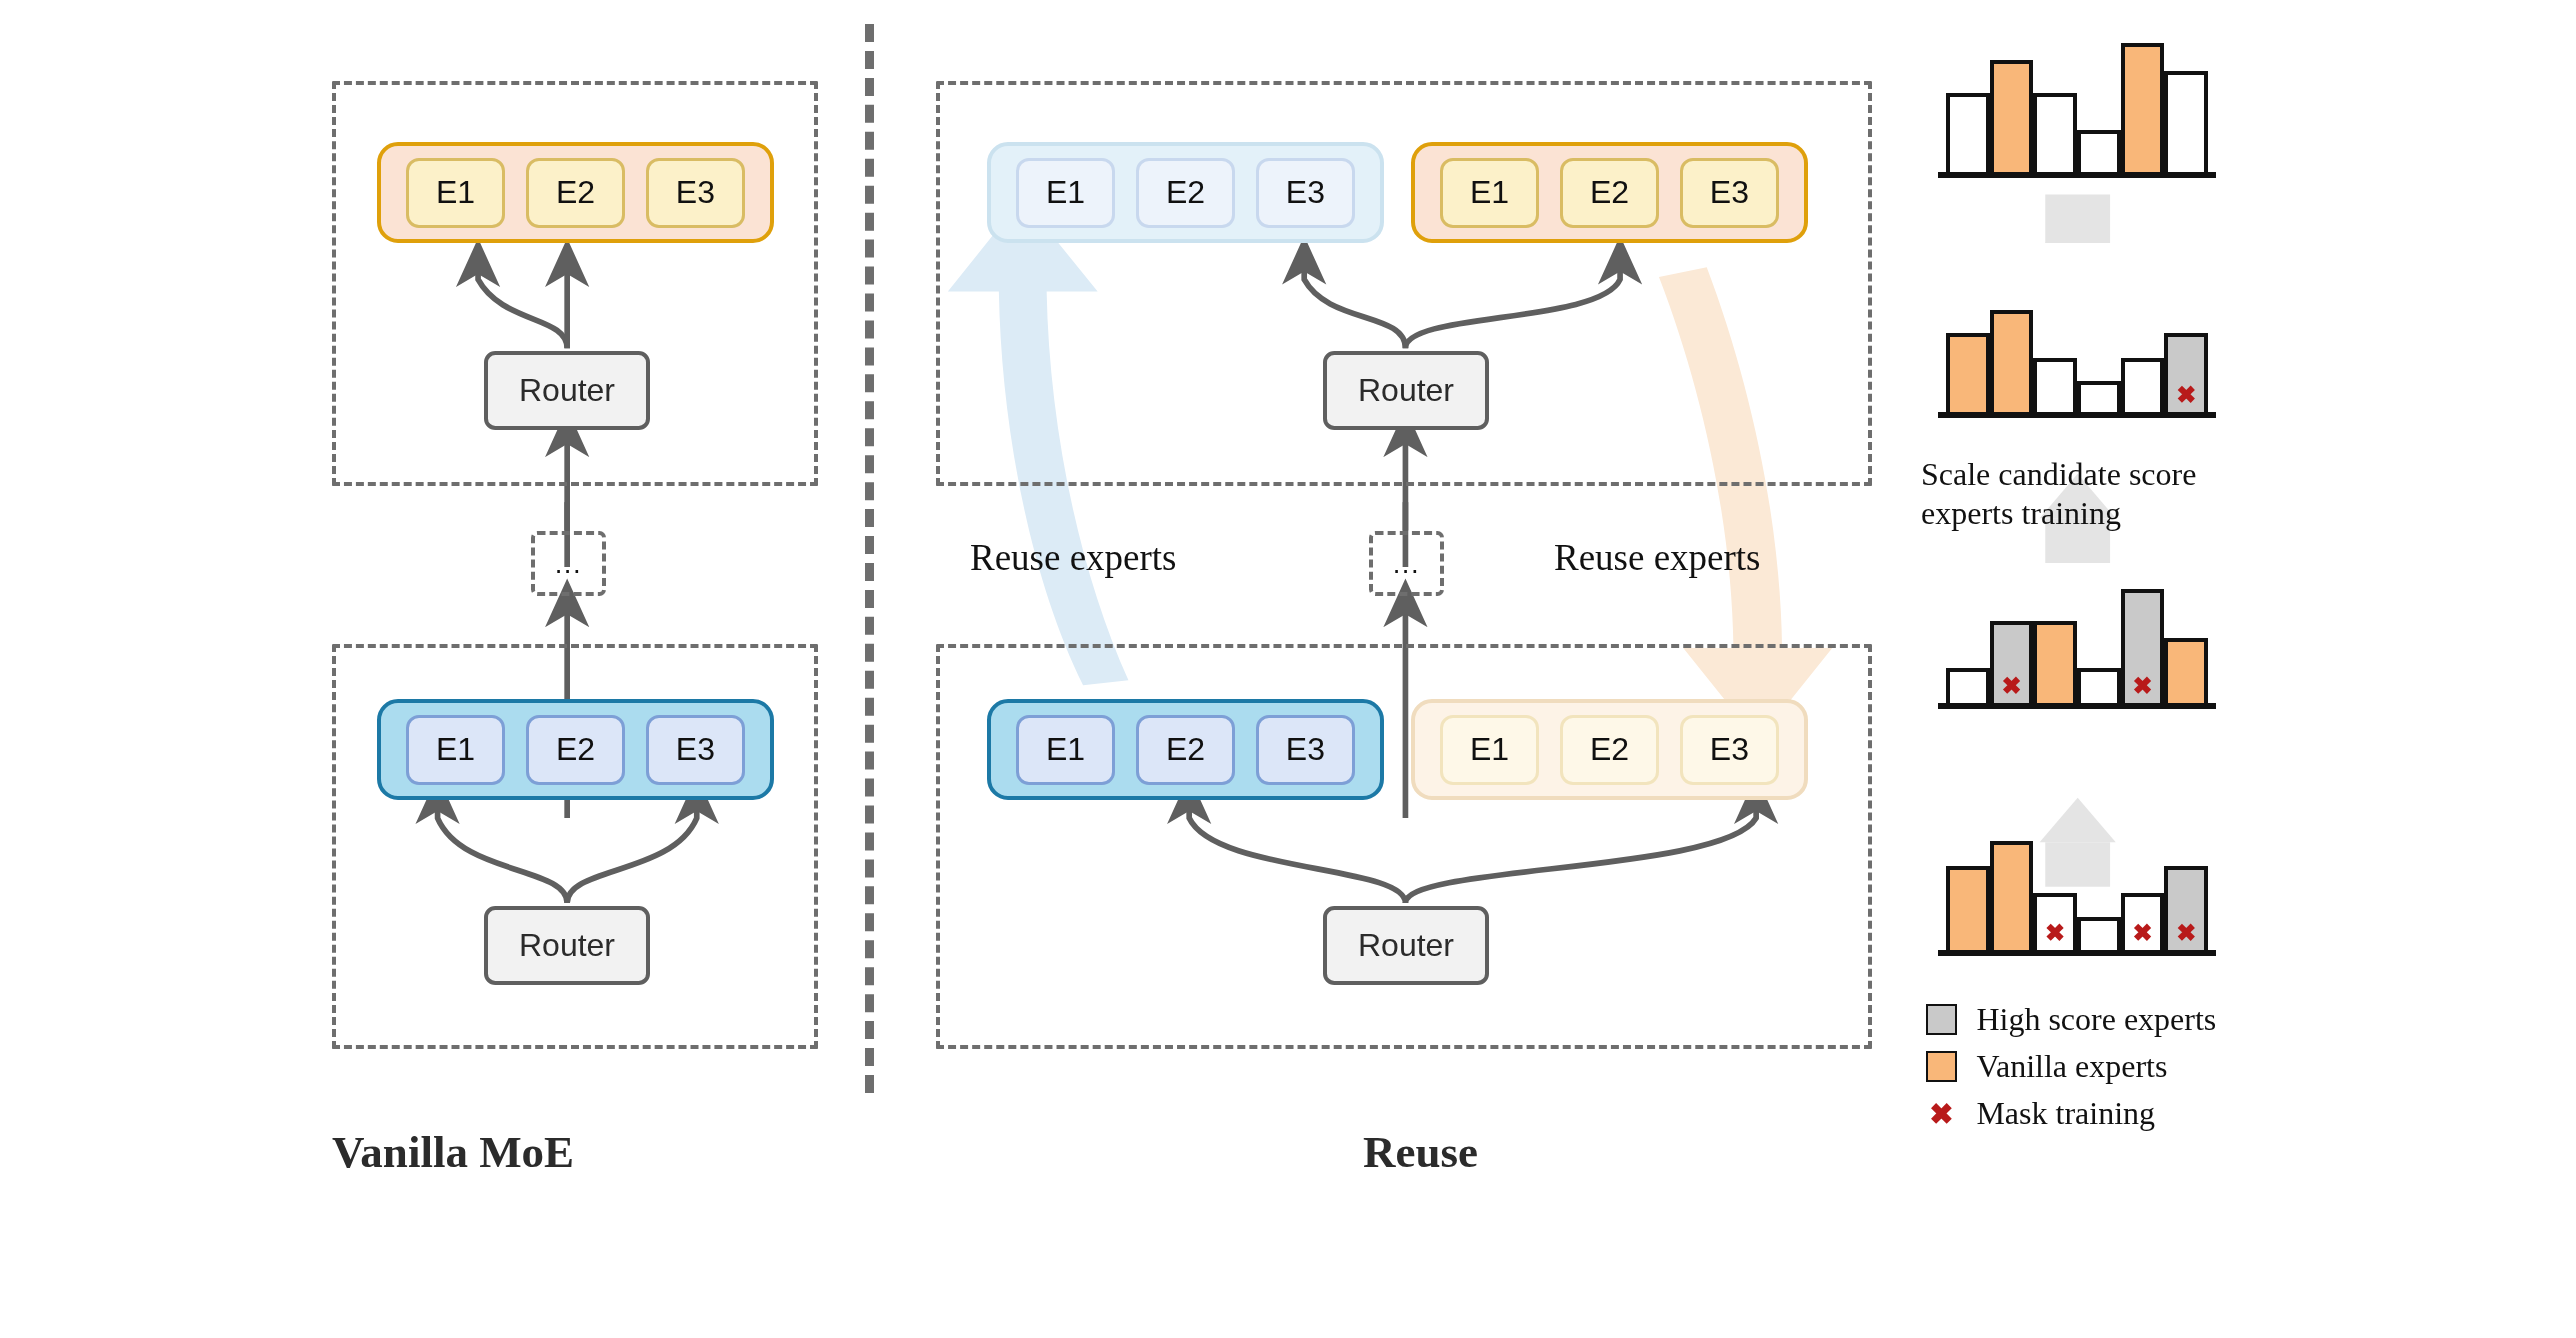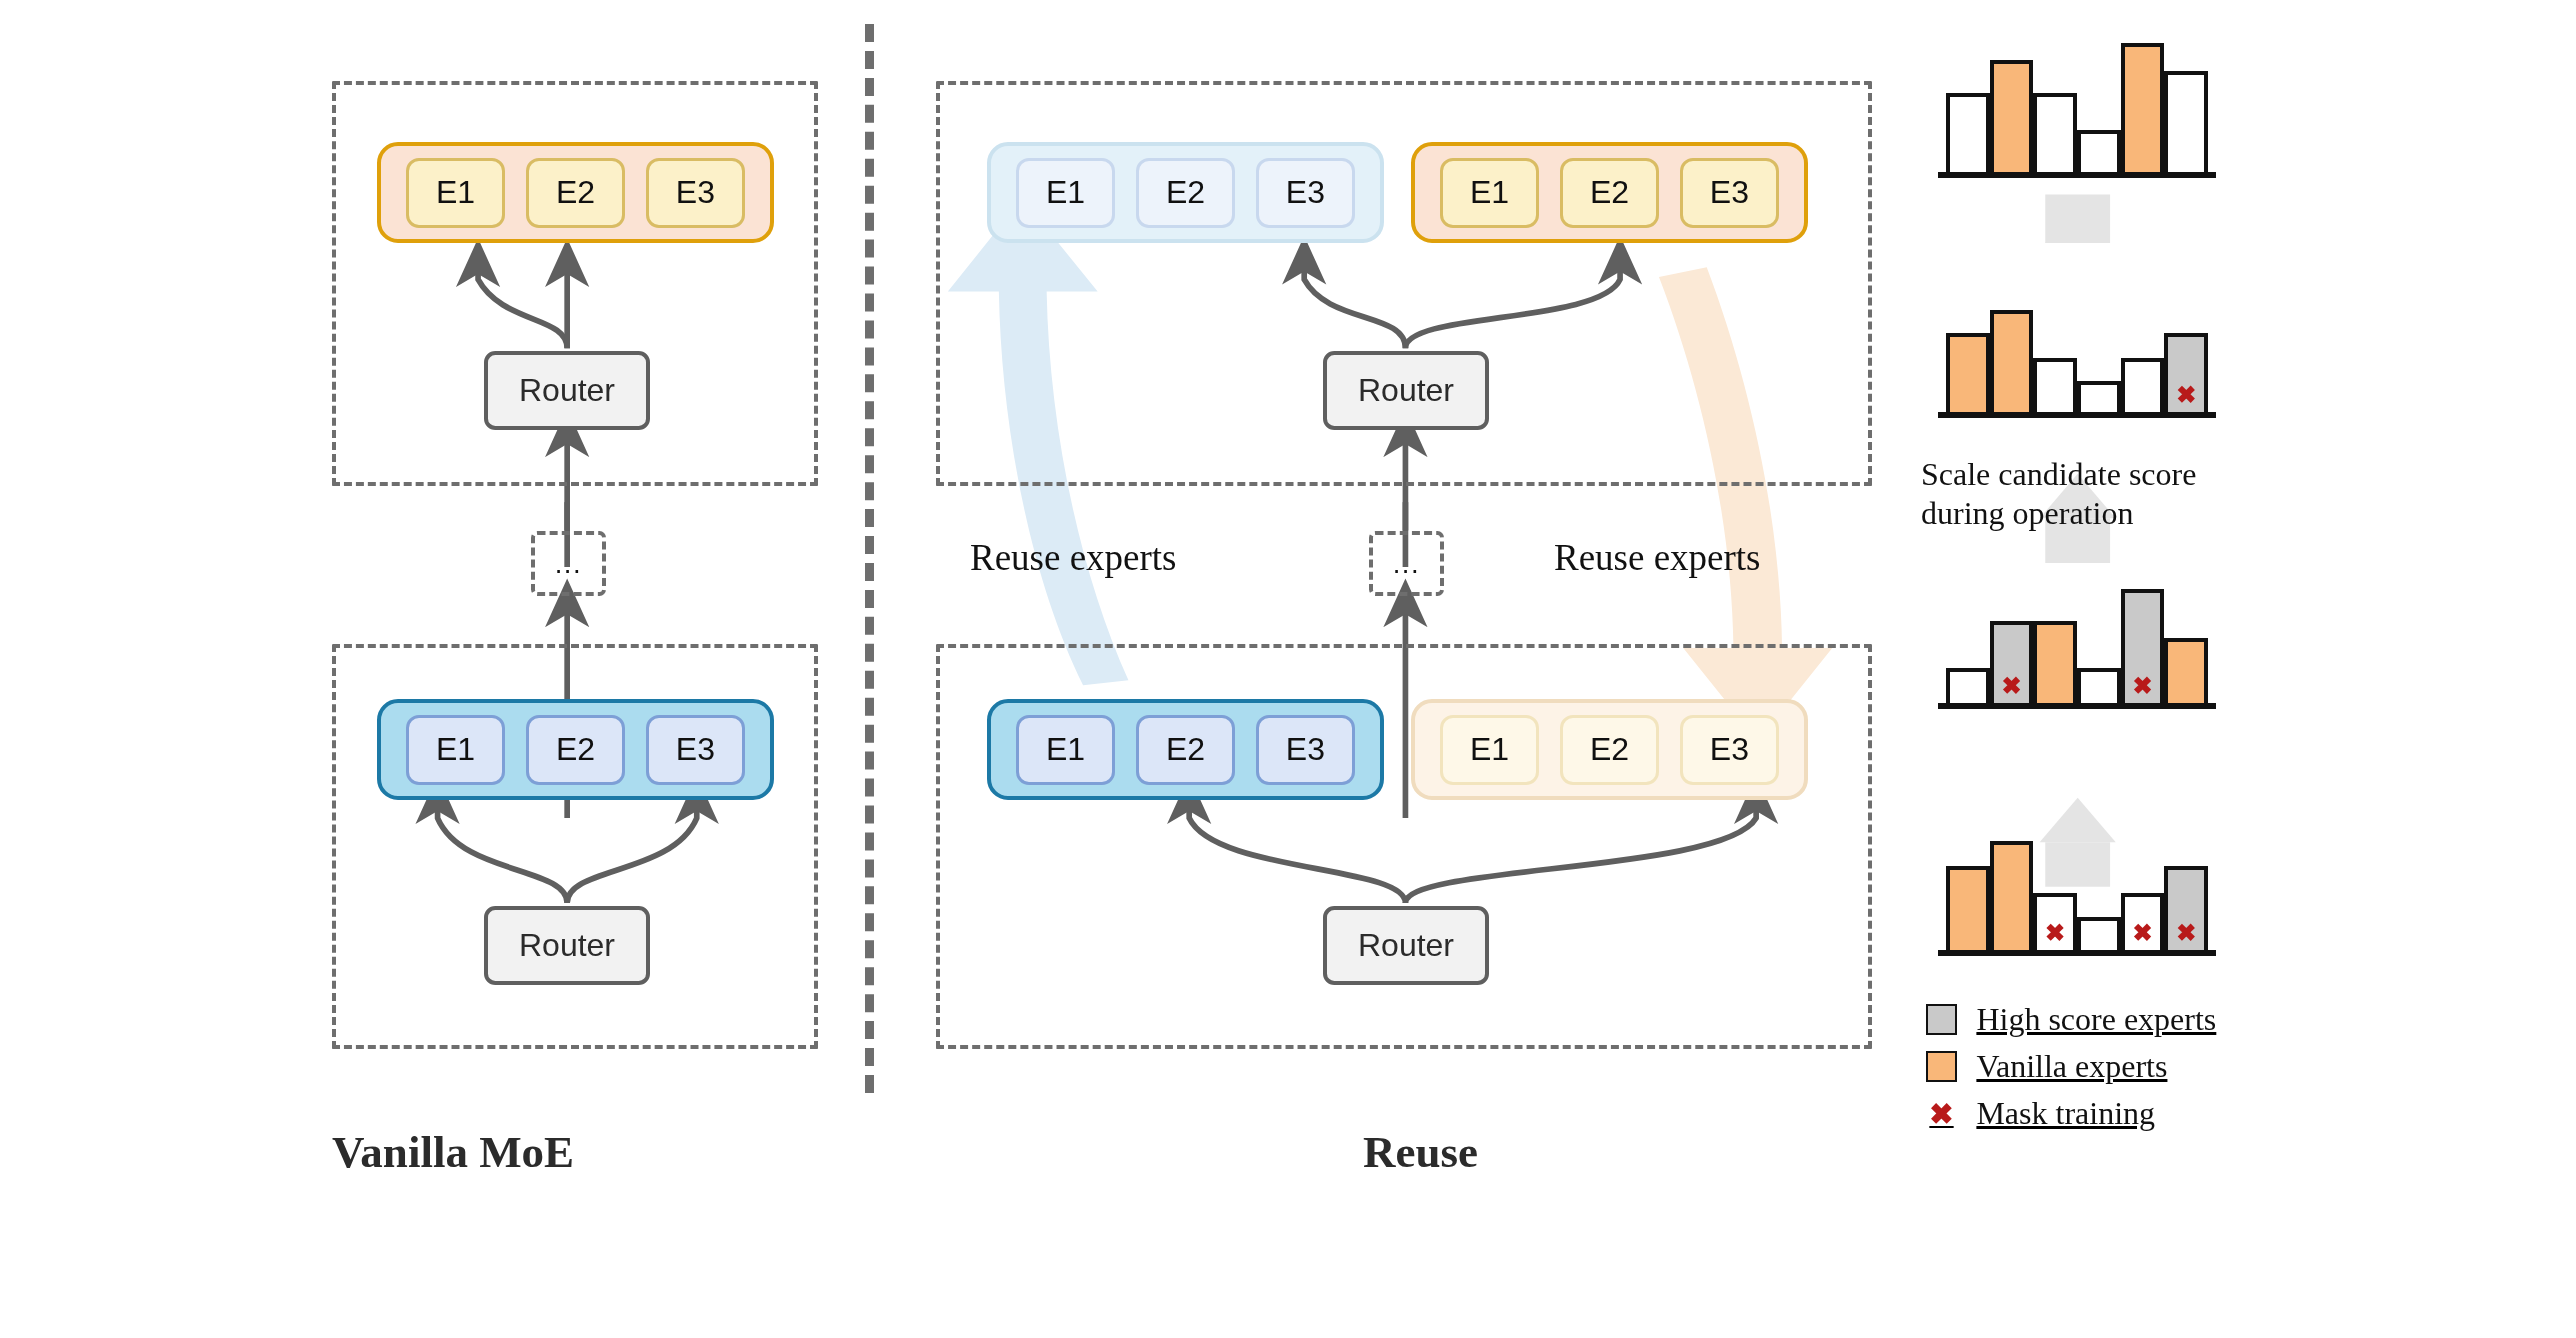--- a/index.html
+++ b/index.html
@@ -243,21 +243,21 @@
         <div class="mc-bar white" style="height: 46%;"></div>
         <div class="mc-bar gray" style="height: 68%;">
           <span class="mc-x">✖</span>
         </div>
       </div>
     <div class="mc-axis"></div>
   </div>
 
   <div class="scale-caption" style="left:1921px;top:455px;width:340px;">
     <div>Scale candidate score</div>
-    <div>during operation</div>
+    <div>experts training</div>
   </div>
 
   <div class="minichart" style="left:1946px;top:579px;width:262px;height:130px;">
     <div class="mc-bars" id="chart2">
         <div class="mc-bar white" style="height: 28%;"></div>
         <div class="mc-bar gray" style="height: 66%;">
           <span class="mc-x">✖</span>
         </div>
         <div class="mc-bar orange" style="height: 66%;"></div>
         <div class="mc-bar white" style="height: 28%;"></div>
@@ -280,21 +280,21 @@
         <div class="mc-bar white" style="height: 46%;">
           <span class="mc-x">✖</span>
         </div>
         <div class="mc-bar gray" style="height: 68%;">
           <span class="mc-x">✖</span>
         </div>
       </div>
     <div class="mc-axis"></div>
   </div>
 
-  <div class="legend" style="left:1926px;top:996px;text-decoration:underline;">
+  <div class="legend" style="left:1926px;top:996px;">
     <div class="legend-row">
       <div class="legend-swatch gray"></div>
       <div class="legend-text">High score experts</div>
     </div>
     <div class="legend-row">
       <div class="legend-swatch orange"></div>
       <div class="legend-text">Vanilla experts</div>
     </div>
     <div class="legend-row">
       <div class="legend-x">✖</div>

